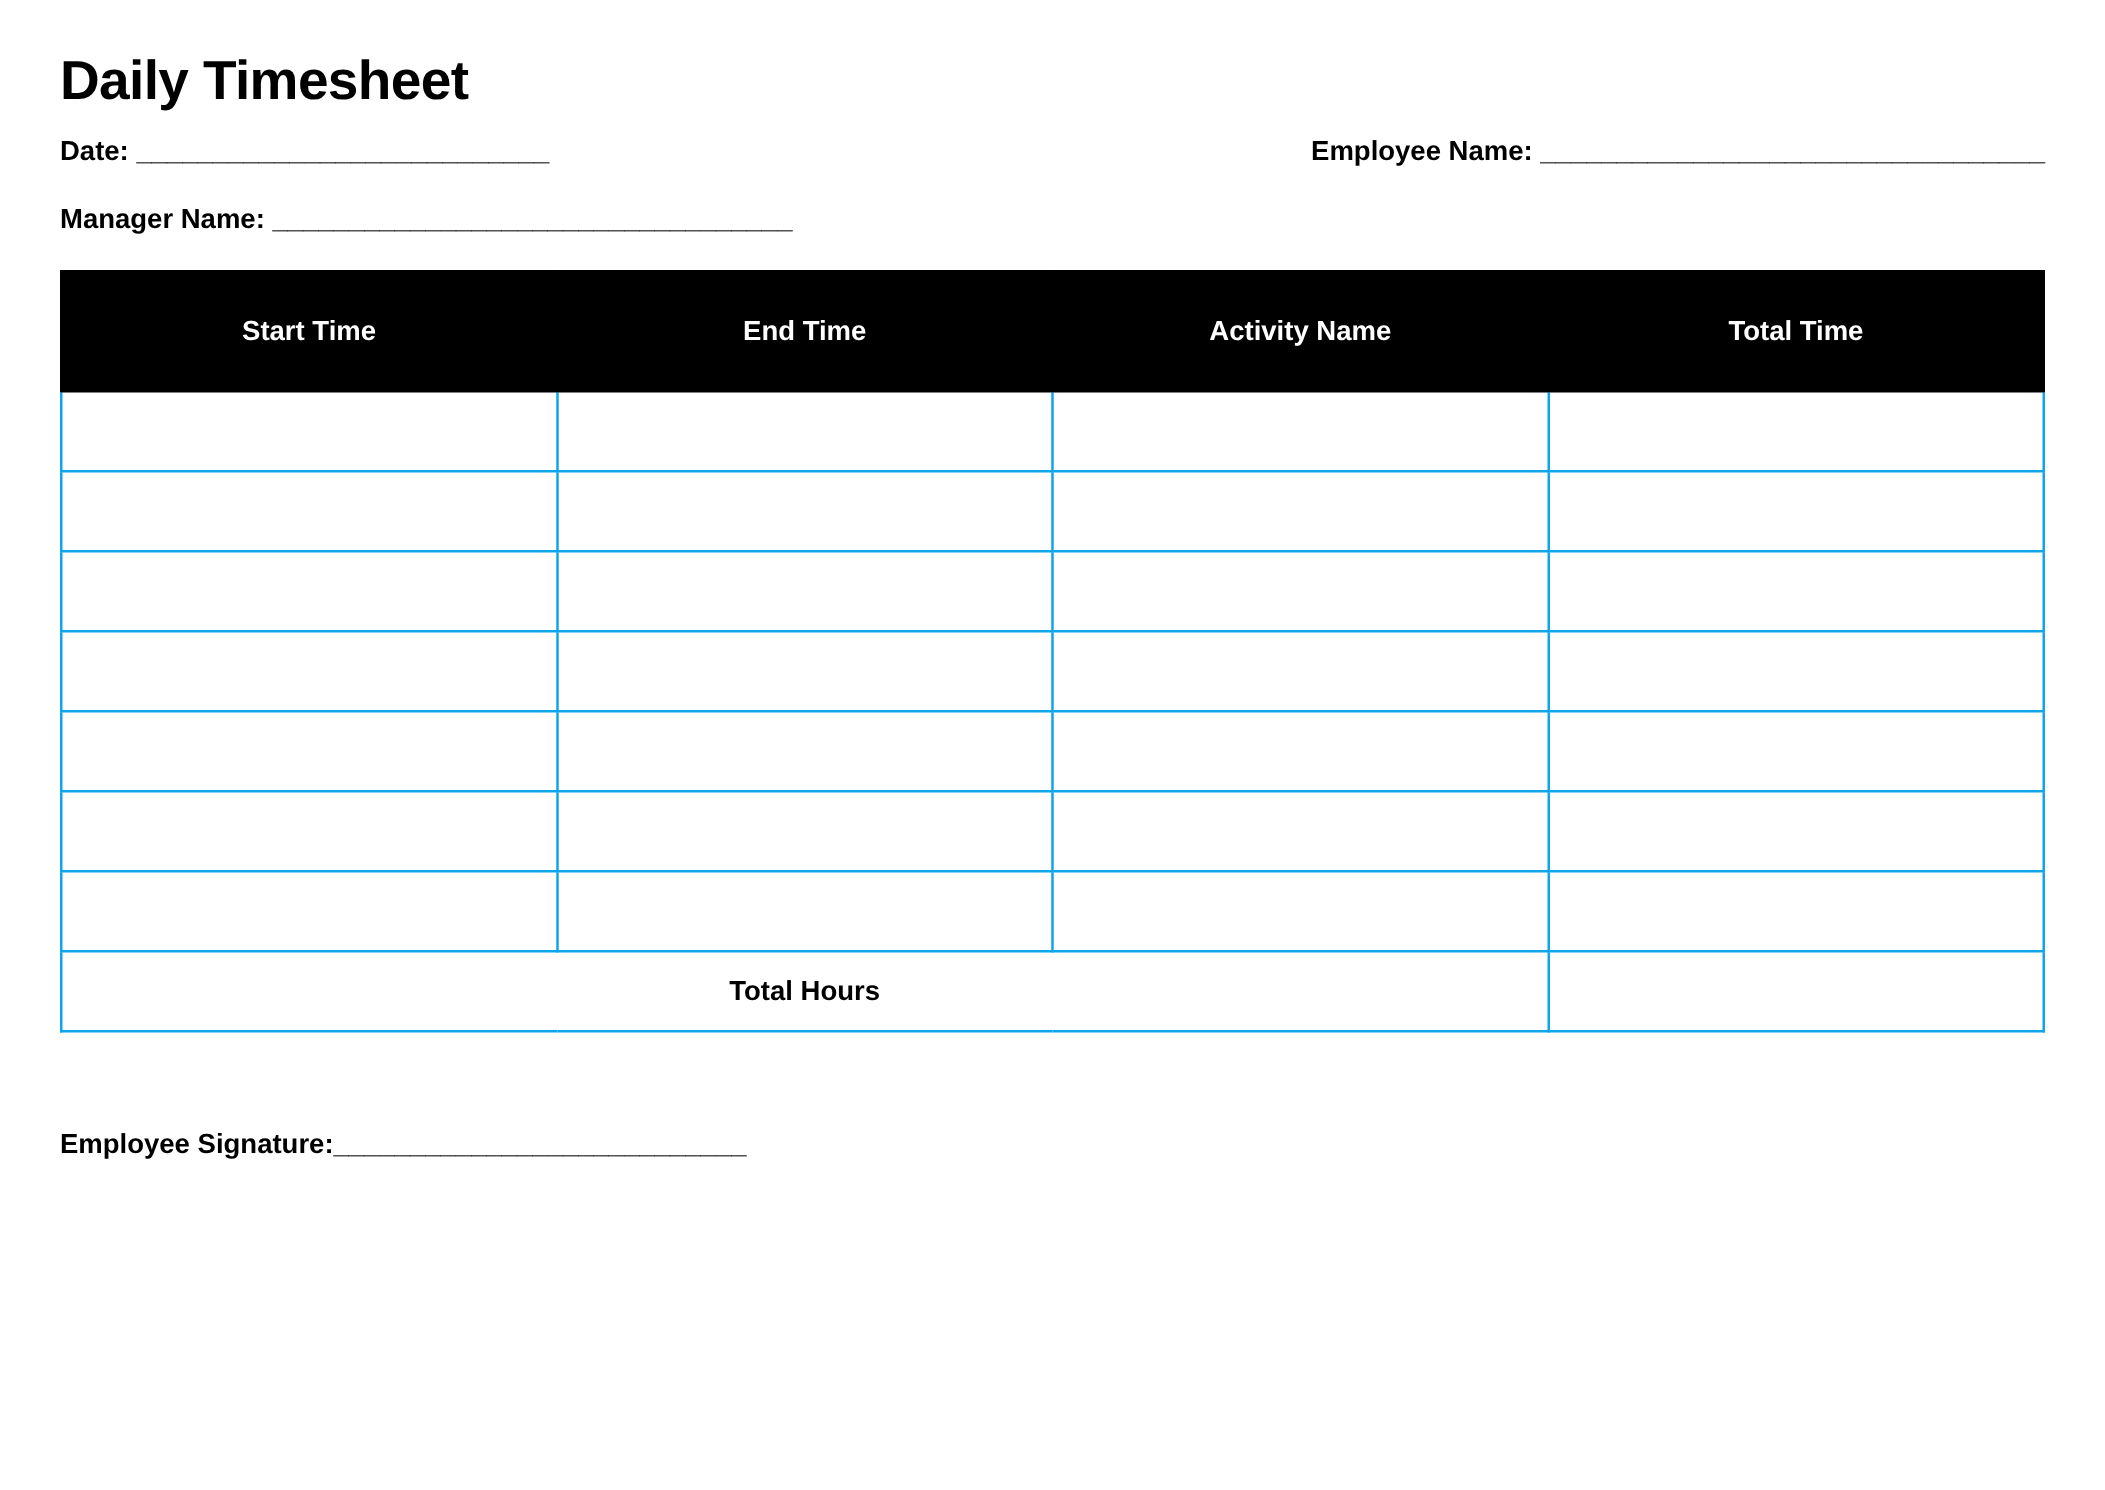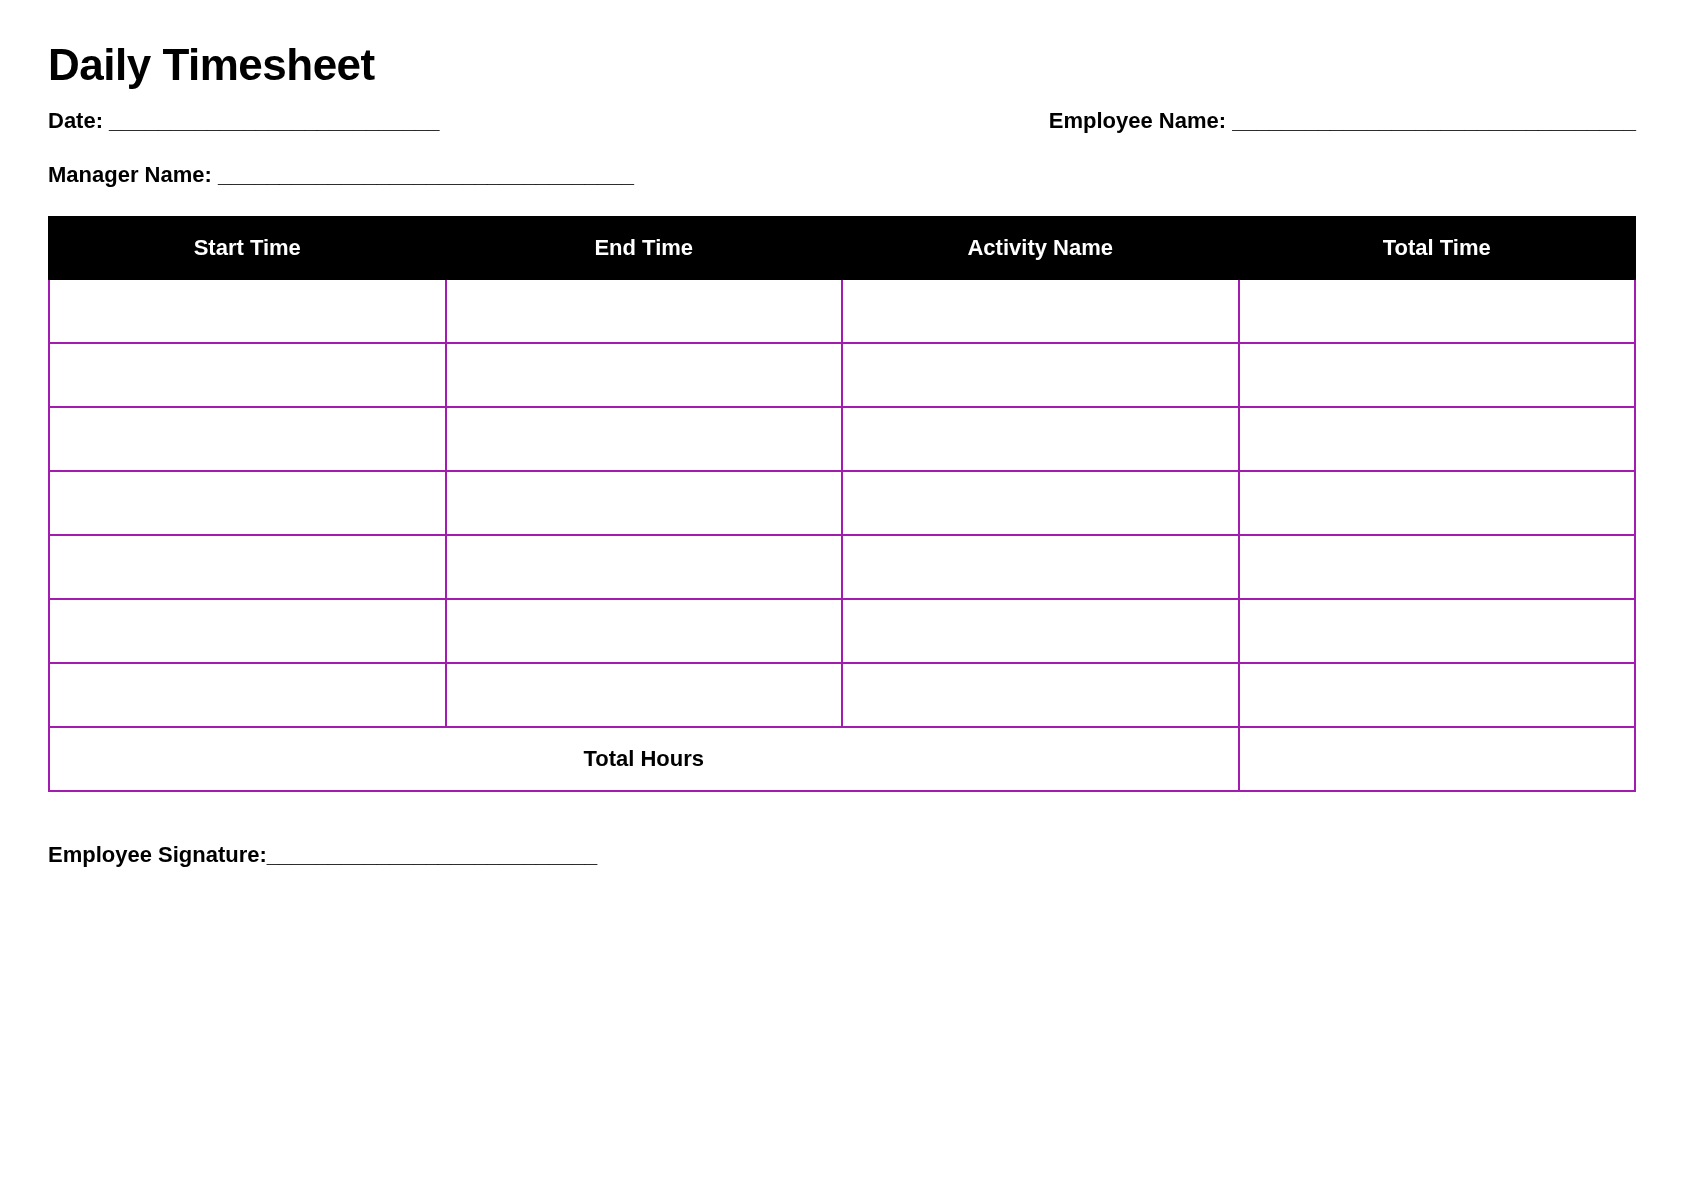--- a/index.html
+++ b/index.html
@@ -34,41 +34,42 @@
     table {
       width: 100%;
       border-collapse: collapse;
       margin-top: 8px;
     }
     thead th {
       background: #000000;
       color: #ffffff;
       font-size: 22px;
       font-weight: 700;
-      padding: 17px 10px;
+      padding: 34px 10px;
       text-align: center;
       border: 2px solid #000000;
     }
     tbody td {
-      border: 2px solid #a21caf;
+      border: 2px solid #0ea5e9;
       height: 64px;
       padding: 0 10px;
     }
     .total-row td {
       height: 64px;
     }
     .total-label {
       text-align: center;
       font-size: 22px;
       font-weight: 700;
     }
     .signatures {
       display: flex;
-      justify-content: space-between;
-      margin-top: 50px;
+      justify-content: center;
+      margin-top: 76px;
+      flex-direction: column;
     }
     .sig-field {
       font-size: 22px;
       font-weight: 700;
     }
     .col-start { width: 25%; }
     .col-end { width: 25%; }
     .col-activity { width: 25%; }
     .col-total { width: 25%; }
   </style>

